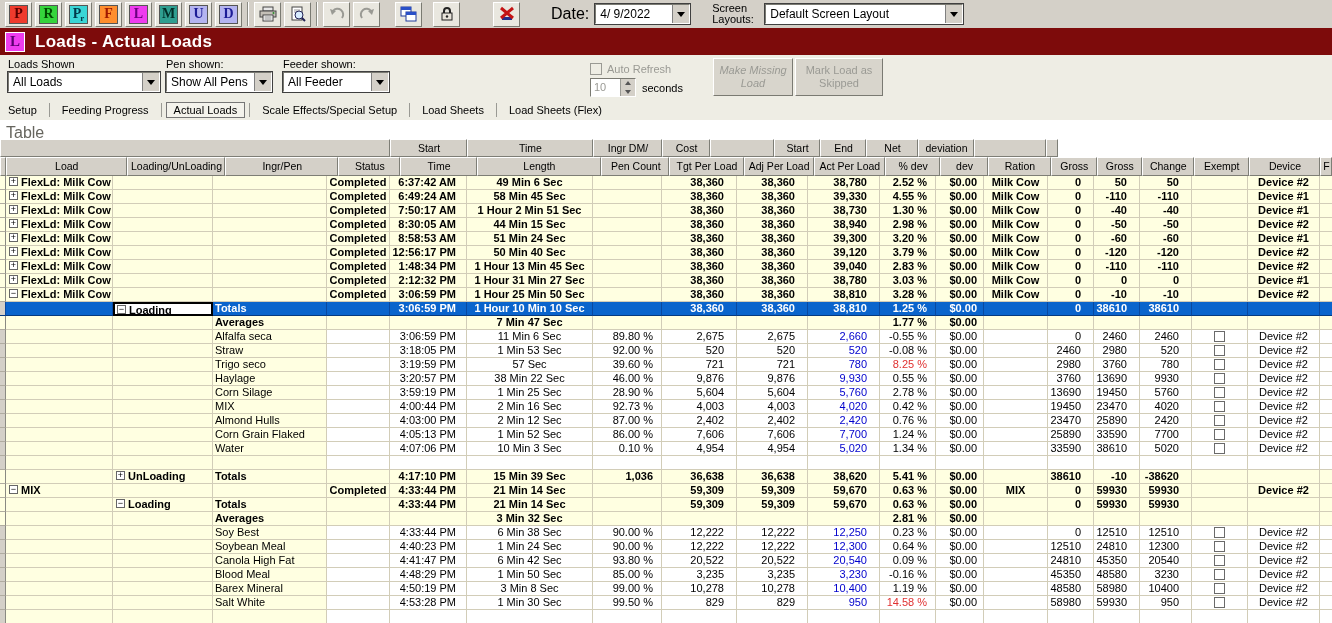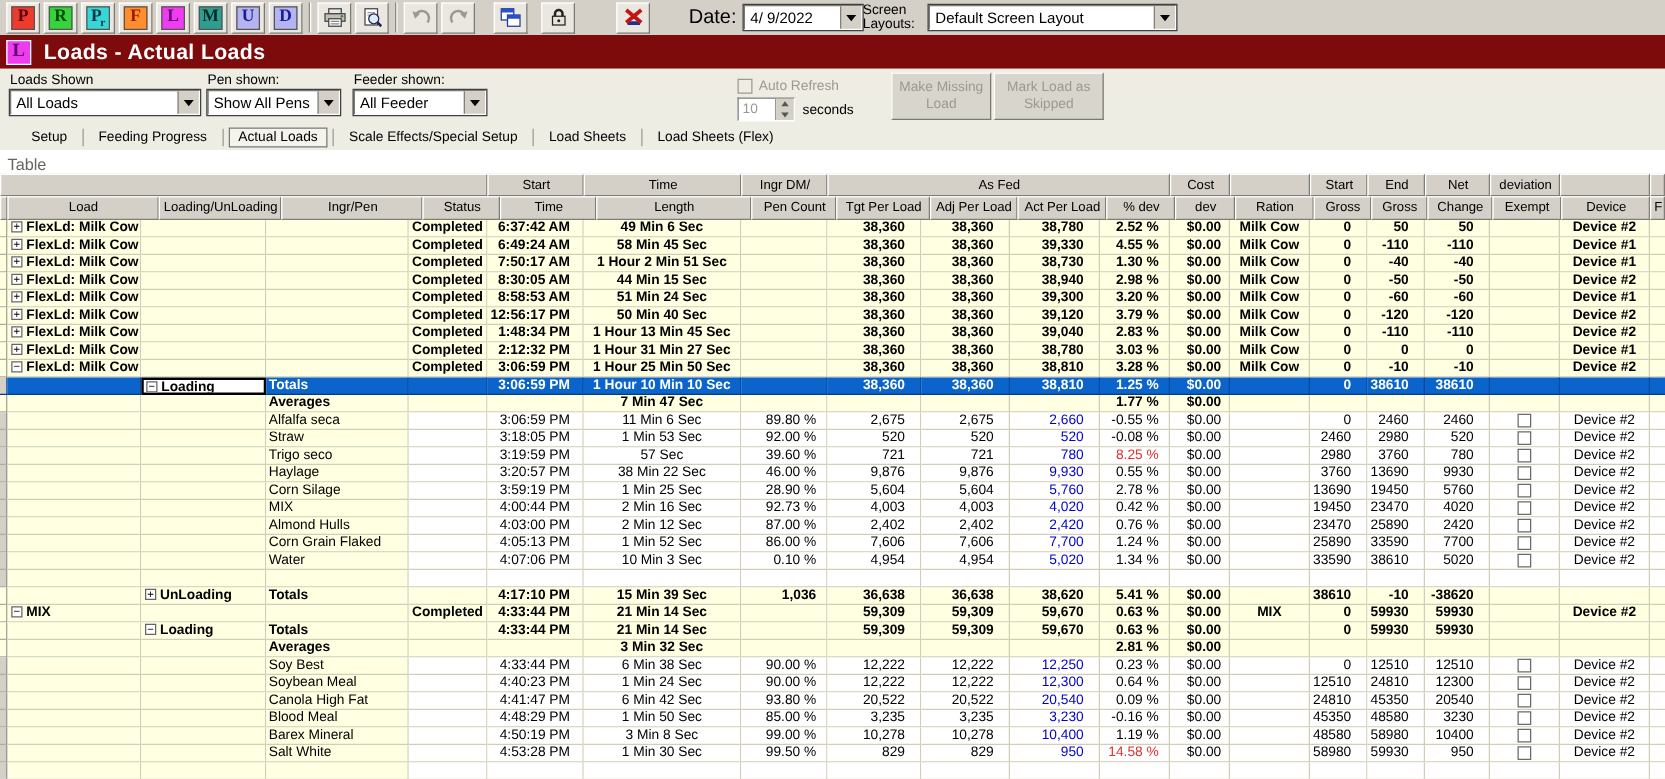--- a/index.html
+++ b/index.html
@@ -32,21 +32,21 @@
   .combo {
     background:#fff; border:1px solid; border-color:#7a7a72 #ffffff #ffffff #7a7a72;
     outline:1px solid #404040; display:flex; align-items:center; height:20px;
   }
   .combo .val { flex:1; padding:0 4px; font-size:12px; white-space:nowrap; overflow:hidden; }
   .drop-btn {
     width:17px; height:100%; background:#d4d0c8; border-left:1px solid #808080;
     display:flex; align-items:center; justify-content:center; cursor:pointer;
   }
   .arrow-down { width:0; height:0; border-left:4px solid transparent; border-right:4px solid transparent; border-top:5px solid #000; }
-  .screen-lbl { width:50px; line-height:11px; font-size:11px; margin-left:0; margin-right:3px; }
+  .screen-lbl { width:50px; line-height:11px; font-size:11px; margin-left:22px; margin-right:3px; }
 
   
   .titlebar { height:27px; background:#7d0b0b; display:flex; align-items:center; padding-left:5px; }
   .title-icon {
     width:20px; height:20px; background:#ee3cee; color:#5a0070;
     border:1px solid #ffffff; display:flex; align-items:center; justify-content:center;
     font-weight:bold; font-size:15px; font-family:"Liberation Serif", serif;
   }
   .title-text { color:#ffffff; font-weight:bold; font-size:17px; margin-left:10px; letter-spacing:0.3px; }
 
@@ -71,27 +71,27 @@
   .tri-up { width:0; height:0; border-left:3px solid transparent; border-right:3px solid transparent; border-bottom:4px solid #555; }
   .tri-dn { width:0; height:0; border-left:3px solid transparent; border-right:3px solid transparent; border-top:4px solid #555; }
   .big-btn {
     position:absolute; height:38px; top:3px; background:#d8d5cc; color:#9a9a94;
     border:1px solid; border-color:#ffffff #7a7a72 #7a7a72 #ffffff;
     font-size:11px; text-align:center; line-height:13px; padding:5px 4px; cursor:default;
     font-family:"Liberation Sans", sans-serif;
   }
 
   
-  .tabbar { height:20px; background:#eeede4; display:flex; align-items:center; padding-left:17px; }
+  .tabbar { height:20px; background:#eeede4; display:flex; align-items:center; padding-left:0; }
   .tab { font-size:11px; padding:2px 8px; cursor:pointer; white-space:nowrap; }
   .tab.active { border:1px solid #777; background:#f4f3ec; padding:1px 7px; }
   .tabsep { width:1px; height:14px; background:#9a9a94; margin:0 4px; }
 
   
-  .table-label { padding:4px 0 2px 6px; color:#66655e; font-size:13px; height:19px; }
+  .table-label { padding:4px 0 2px 6px; color:#66655e; font-size:16px; height:19px; }
   .grid { width:1332px; }
   .hrow, .drow { display:flex; }
   .hcell {
     background:#d4d0c8; border:1px solid; border-color:#ffffff #7e7e76 #7e7e76 #ffffff;
     text-align:center; font-size:10.5px; overflow:hidden; white-space:nowrap; padding:2px 0 0 1px;
   }
   .hrow1 .hcell { height:18px; }
   .hrow2 .hcell { height:19px; }
   .cell {
     height:14px; line-height:13px; font-size:11px; overflow:hidden; white-space:nowrap;
@@ -291,21 +291,21 @@
               <span class="tri-up"></span>
             </div>
             <div>
               <span class="tri-dn"></span>
             </div>
           </span>
       </span>
       <span style="margin-left:6px;">seconds</span>
     </div>
   </div>
-  <button class="big-btn" style="left:713px; width:80px;">Make Missing Load</button>
+  <button class="big-btn" style="left:713px; width:80px;font-style:italic;">Make Missing Load</button>
   <button class="big-btn" style="left:795px; width:88px;">Mark Load as Skipped</button>
 </div>
 
 <div class="tabbar" id="tabbar">
     <span class="tab">Setup</span>
     <span class="tabsep"></span>
     <span class="tab">Feeding Progress</span>
     <span class="tabsep"></span>
     <span class="tab active">Actual Loads</span>
     <span class="tabsep"></span>
@@ -316,21 +316,20 @@
     <span class="tab">Load Sheets (Flex)</span>
   </div>
 
 <div class="table-label">Table</div>
 <div class="grid" id="grid">
     <div class="hrow hrow1">
       <div class="hcell" style="width: 390px;"></div>
       <div class="hcell" style="width: 77px;">Start</div>
       <div class="hcell" style="width: 126px;">Time</div>
       <div class="hcell" style="width: 69px;">Ingr DM/</div>
-      <div class="hcell" style="width: 274px;">As Fed</div>
       <div class="hcell" style="width: 48px;">Cost</div>
       <div class="hcell" style="width: 64px;"></div>
       <div class="hcell" style="width: 46px;">Start</div>
       <div class="hcell" style="width: 46px;">End</div>
       <div class="hcell" style="width: 52px;">Net</div>
       <div class="hcell" style="width: 56px;">deviation</div>
       <div class="hcell" style="width: 72px;"></div>
       <div class="hcell" style="width: 12px;"></div>
     </div>
     <div class="hrow hrow2">

